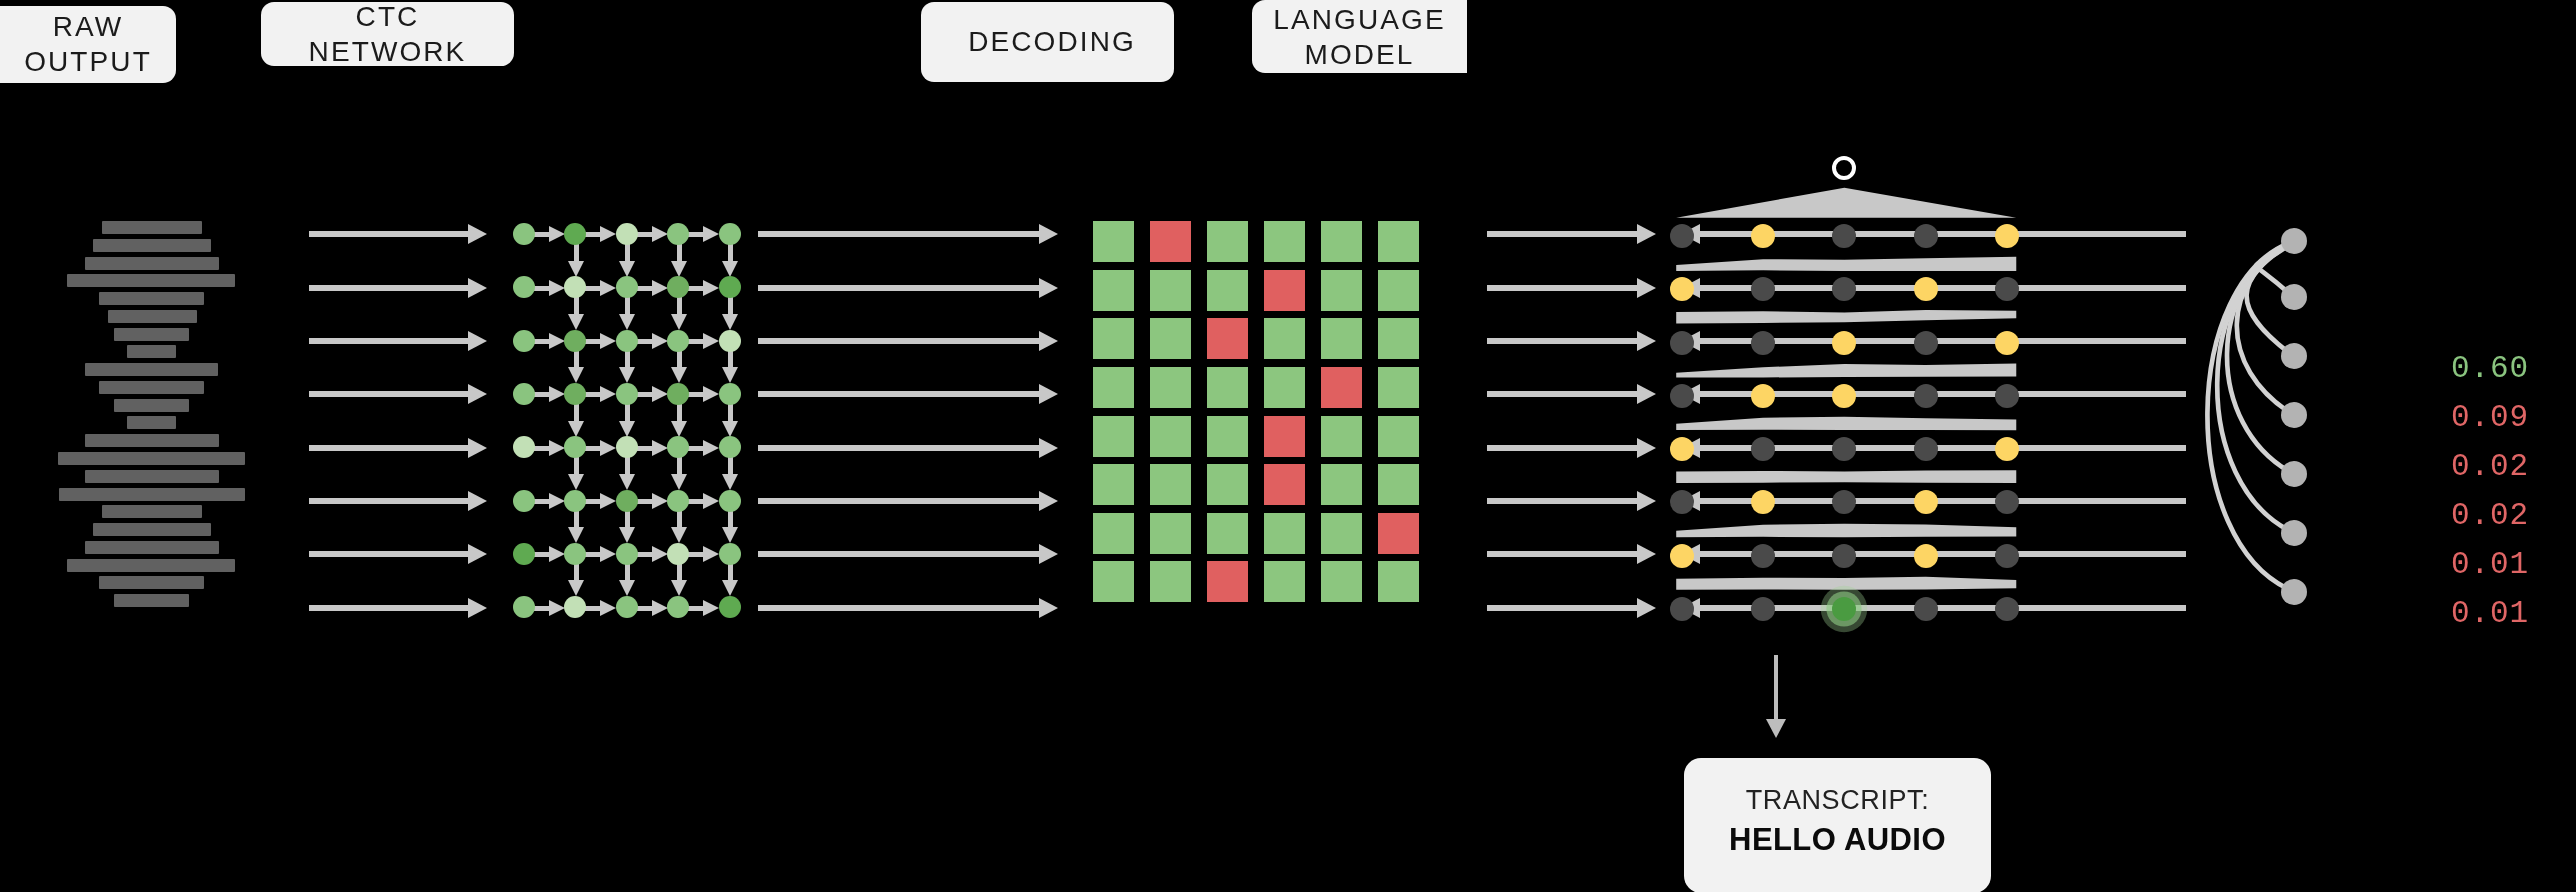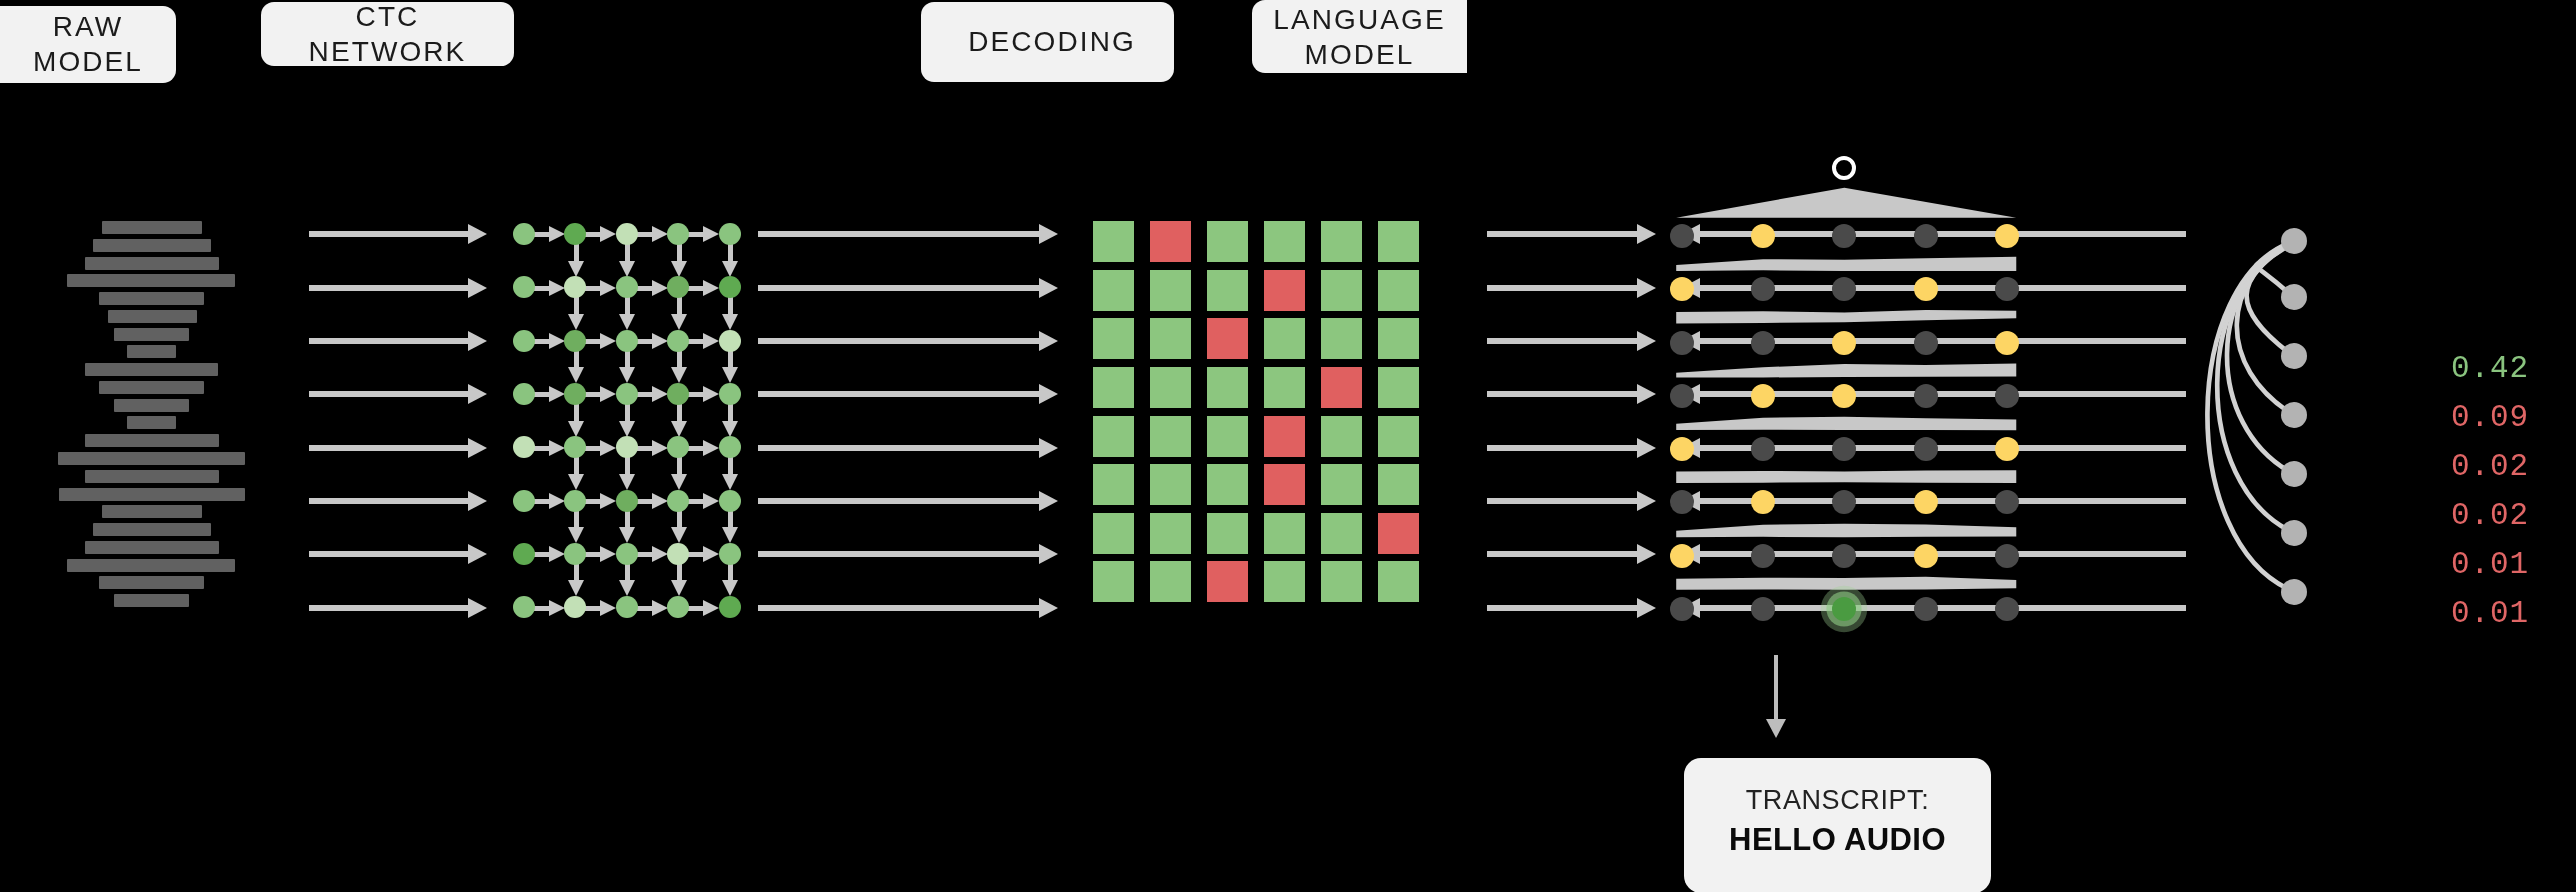--- a/index.html
+++ b/index.html
@@ -258,21 +258,21 @@
     display: flex;
     align-items: center;
   }
 </style>
 </head>
 <body>
 
 <div id="stage">
 
   <div class="header-chip" id="chip-raw-audio">
-    <span>RAW MODEL</span>
+    <span>RAW OUTPUT</span>
   </div>
   <div class="header-chip" id="chip-ctc-network">
     <span>CTC NETWORK</span>
   </div>
   <div class="header-chip" id="chip-decoding">
     <span>DECODING</span>
   </div>
   <div class="header-chip" id="chip-language-model">
     <span id="lm-header-text">LANGUAGE<br>MODEL</span>
   </div>
@@ -633,21 +633,21 @@
       <div class="lm-node" style="left: 92px; top: 3.7px; background: rgb(179, 179, 179);"></div>
       <div class="lm-node" style="left: 92px; top: 60px; background: rgb(179, 179, 179);"></div>
       <div class="lm-node" style="left: 92px; top: 119px; background: rgb(179, 179, 179);"></div>
       <div class="lm-node" style="left: 92px; top: 178px; background: rgb(179, 179, 179);"></div>
       <div class="lm-node" style="left: 92px; top: 237px; background: rgb(179, 179, 179);"></div>
       <div class="lm-node" style="left: 92px; top: 296px; background: rgb(179, 179, 179);"></div>
       <div class="lm-node" style="left: 92px; top: 355px; background: rgb(179, 179, 179);"></div>
     </div>
 
   <div id="prob-list">
-      <div class="prob" style="color: rgb(138, 196, 127);">0.42</div>
+      <div class="prob" style="color: rgb(138, 196, 127);">0.60</div>
       <div class="prob" style="color: rgb(224, 102, 102);">0.09</div>
       <div class="prob" style="color: rgb(224, 102, 102);">0.02</div>
       <div class="prob" style="color: rgb(224, 102, 102);">0.02</div>
       <div class="prob" style="color: rgb(224, 102, 102);">0.01</div>
       <div class="prob" style="color: rgb(224, 102, 102);">0.01</div>
     </div>
 
 </div>
 
 

